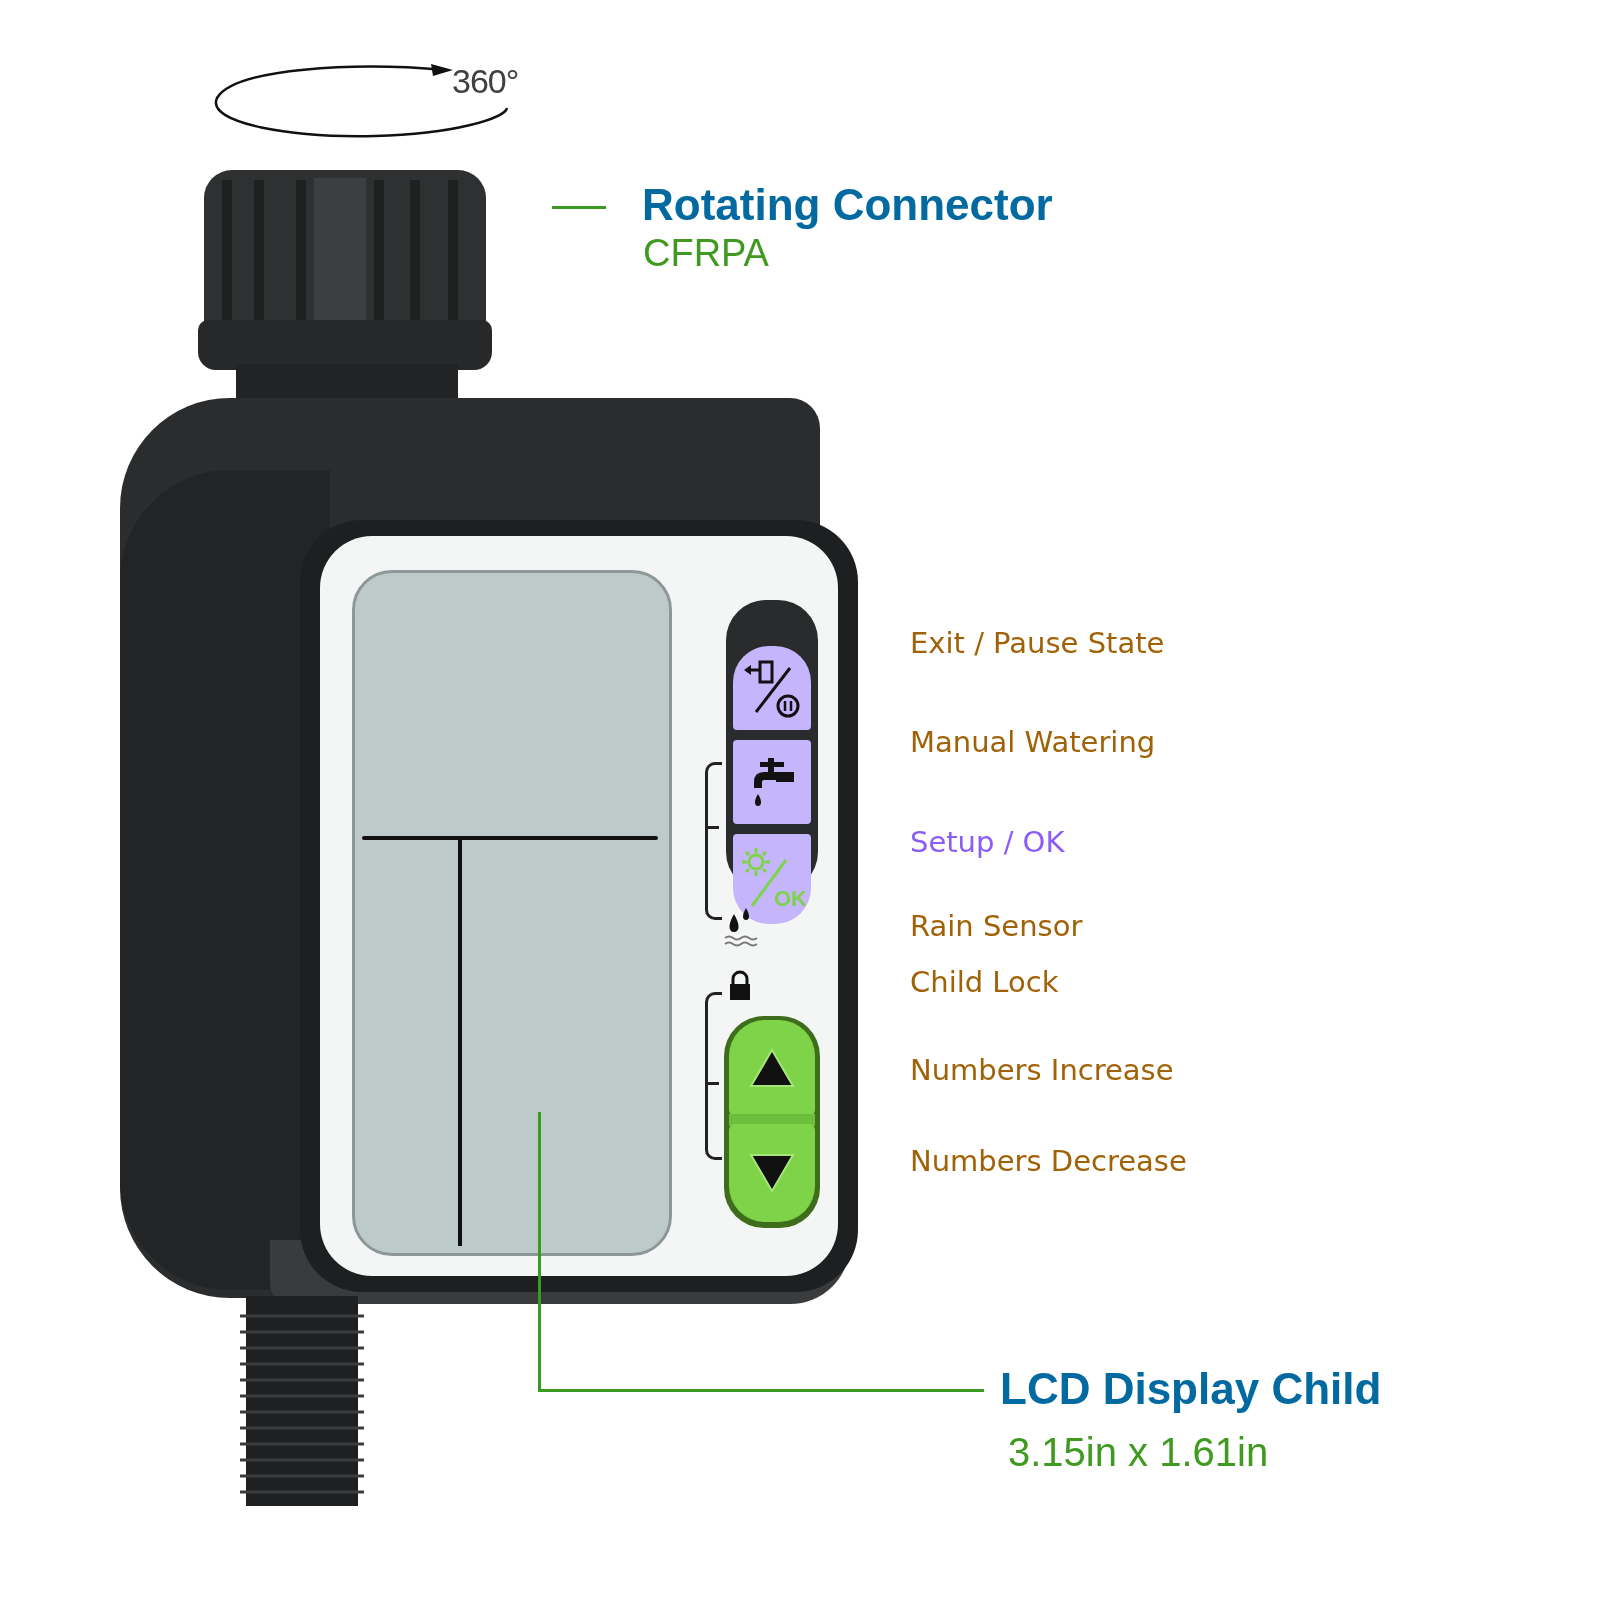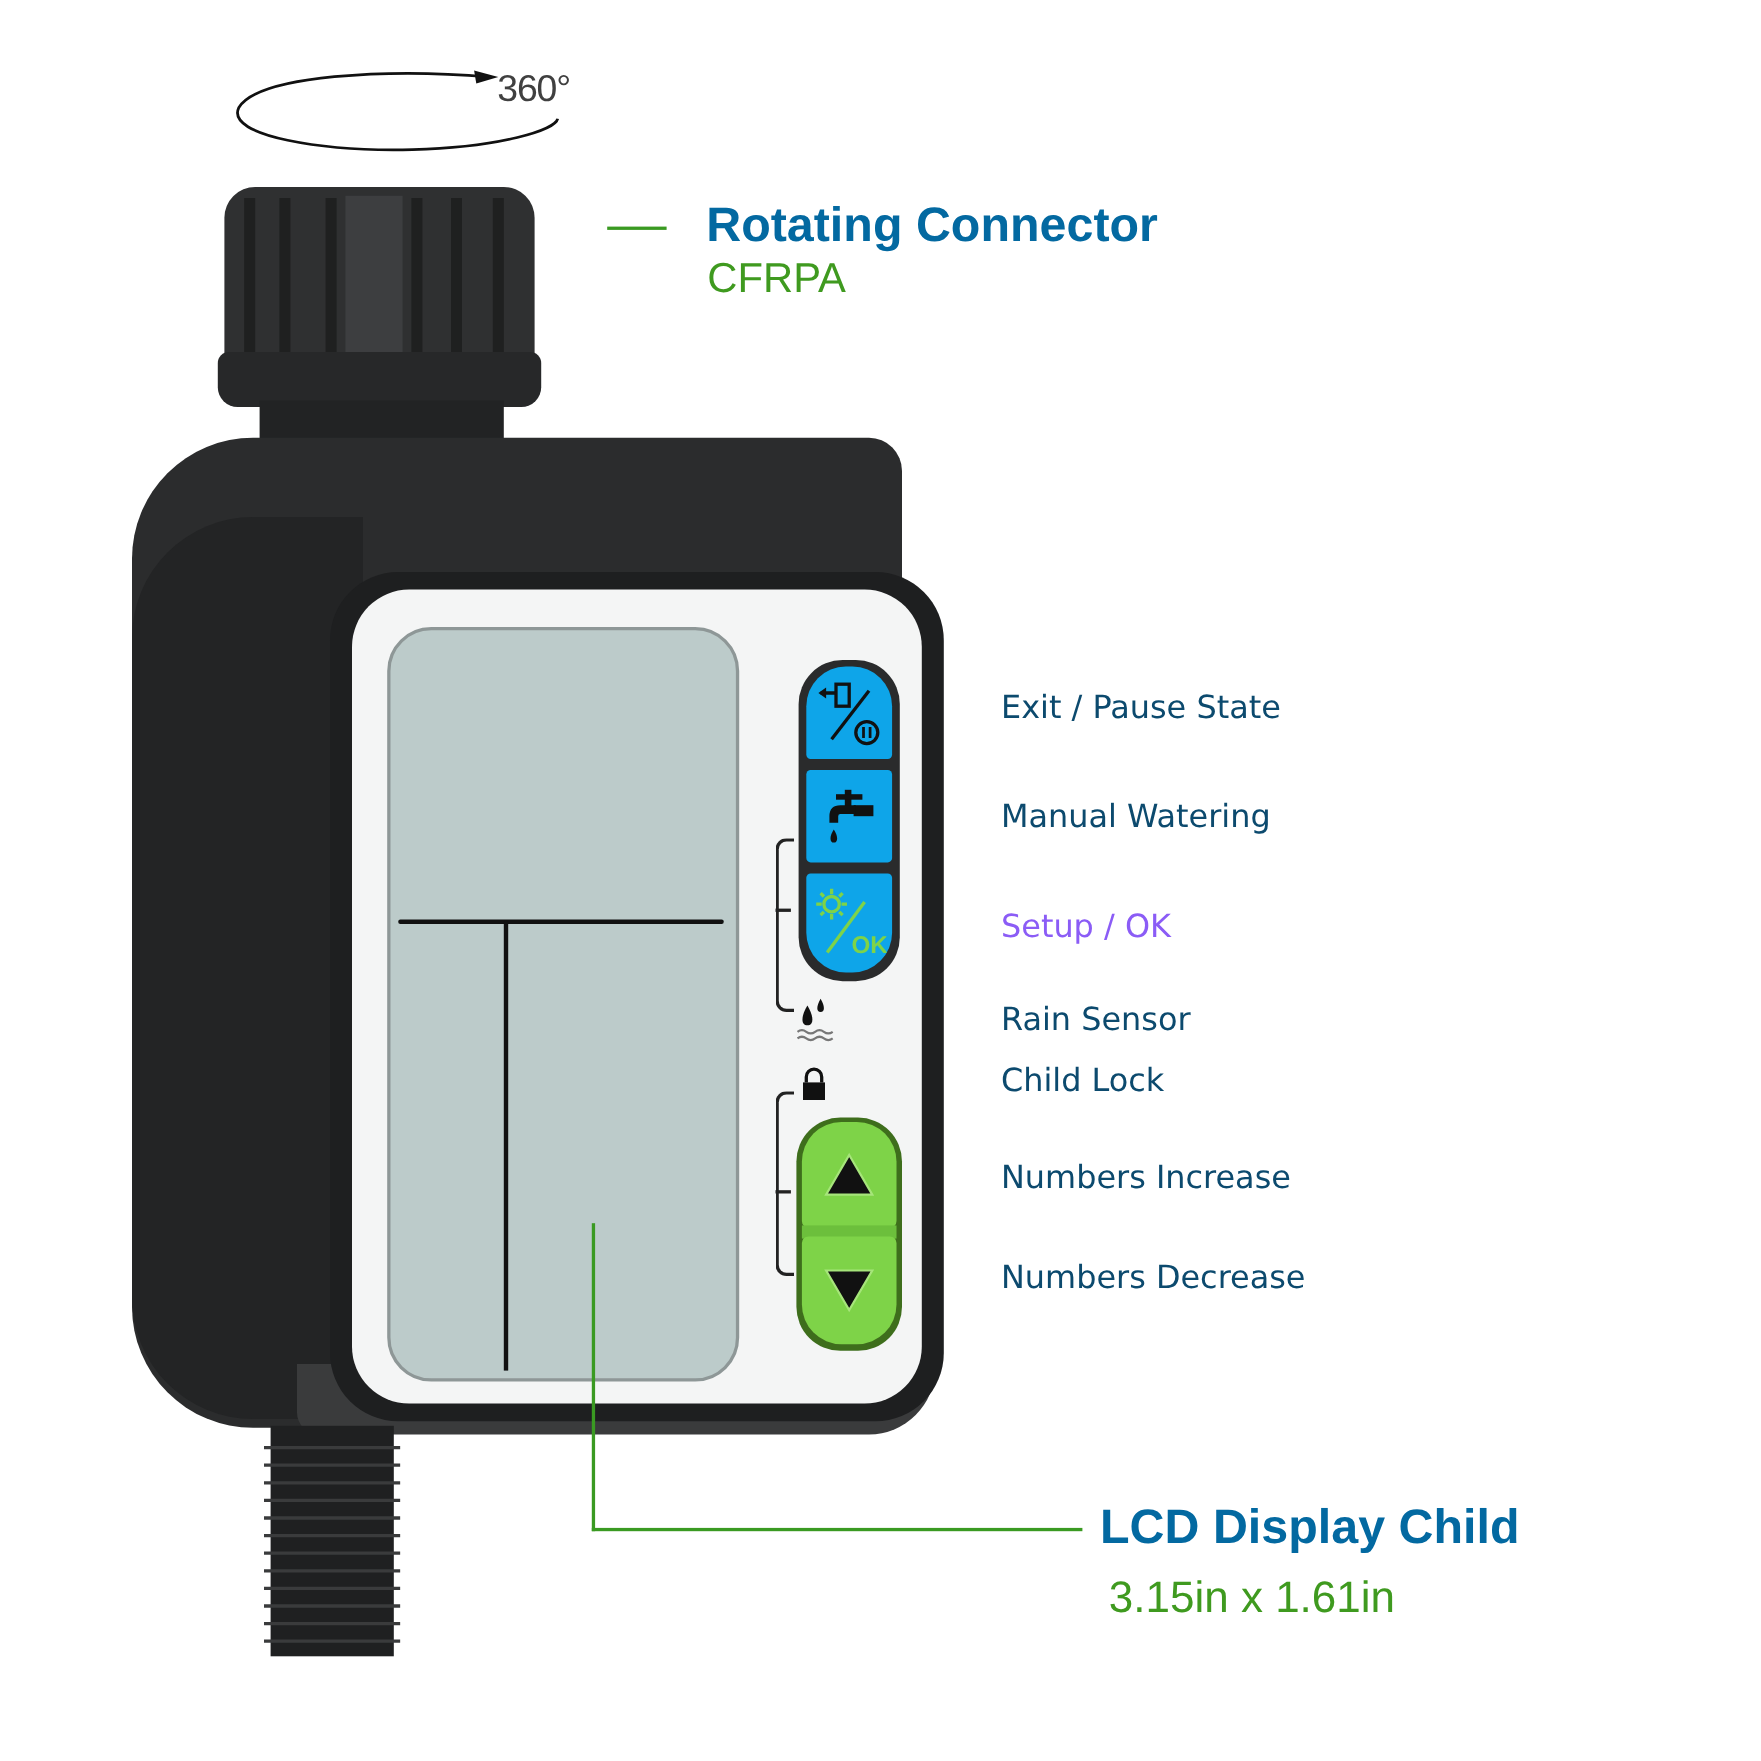--- a/index.html
+++ b/index.html
@@ -34,39 +34,39 @@
 
   
   .lcd { left: 352px; top: 570px; width: 320px; height: 686px; background: #bccbca;
          border: 3px solid #8e9797; border-radius: 40px; box-sizing: border-box; }
   .lcd-h { left: 362px; top: 836px; width: 296px; height: 4px; background: #111; border-radius: 2px; }
   .lcd-v { left: 458px; top: 838px; width: 4px; height: 408px; background: #111; }
 
   
   .btn-col-dark { left: 726px; top: 600px; width: 92px; height: 292px; background: #2a2b2c;
                   border-radius: 40px; }
-  .btn { position: absolute; left: 733px; width: 78px; background: #0ea5e9;
-         display: flex; align-items: center; justify-content: center; cursor: pointer; }
+  .btn { position: absolute; left: 733px; width: 78px; background: #c4b5fd;
+         display: flex; align-items: center; justify-content: center; cursor: pointer; margin-top: 40px; }
   .btn-exit { top: 606px; height: 84px; border-radius: 36px 36px 4px 4px; }
   .btn-water { top: 700px; height: 84px; border-radius: 4px; }
   .btn-setup { top: 794px; height: 90px; border-radius: 4px 4px 36px 36px; }
 
   .btn-col-green { left: 724px; top: 1016px; width: 96px; height: 212px; background: #3e6e1c;
                    border-radius: 40px; }
   .btn-g { position: absolute; left: 729px; width: 86px; background: #7ed348;
            display: flex; align-items: center; justify-content: center; cursor: pointer; }
   .btn-up { top: 1020px; height: 96px; border-radius: 36px 36px 6px 6px; }
   .btn-down { top: 1124px; height: 98px; border-radius: 6px 6px 36px 36px; }
   .green-seam { left: 729px; top: 1114px; width: 86px; height: 12px; background: #6cbf3c; }
 
   
   .bracket { border: 3px solid #222; border-right: none; border-radius: 10px 0 0 10px; }
 
   
-  .lbl { font-family: "DejaVu Sans", sans-serif; font-size: 29px; color: #0c4a6e; white-space: nowrap; }
+  .lbl { font-family: "DejaVu Sans", sans-serif; font-size: 29px; color: #a16207; white-space: nowrap; }
   .lbl.green { color: #8b5cf6; }
 
   .title-lg { font-family: "Liberation Sans", sans-serif; font-weight: bold; color: #0369a1; white-space: nowrap; }
   .sub-green { color: #3f9a1f; white-space: nowrap; }
 
   .gline { background: #3a9a22; }
 </style>
 </head>
 <body>
 

